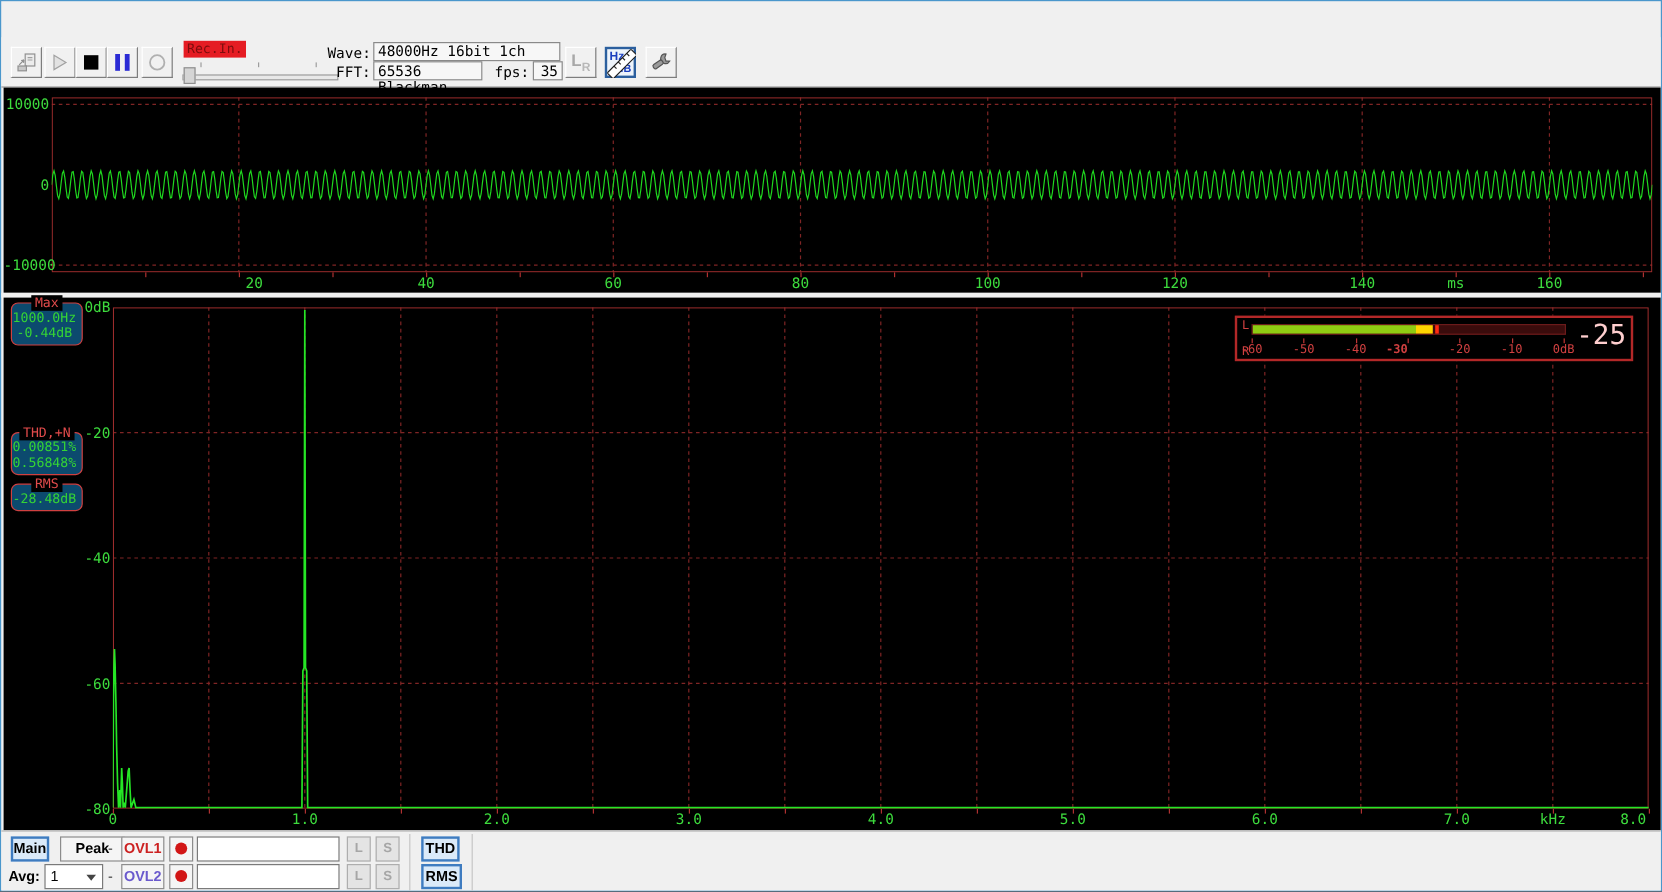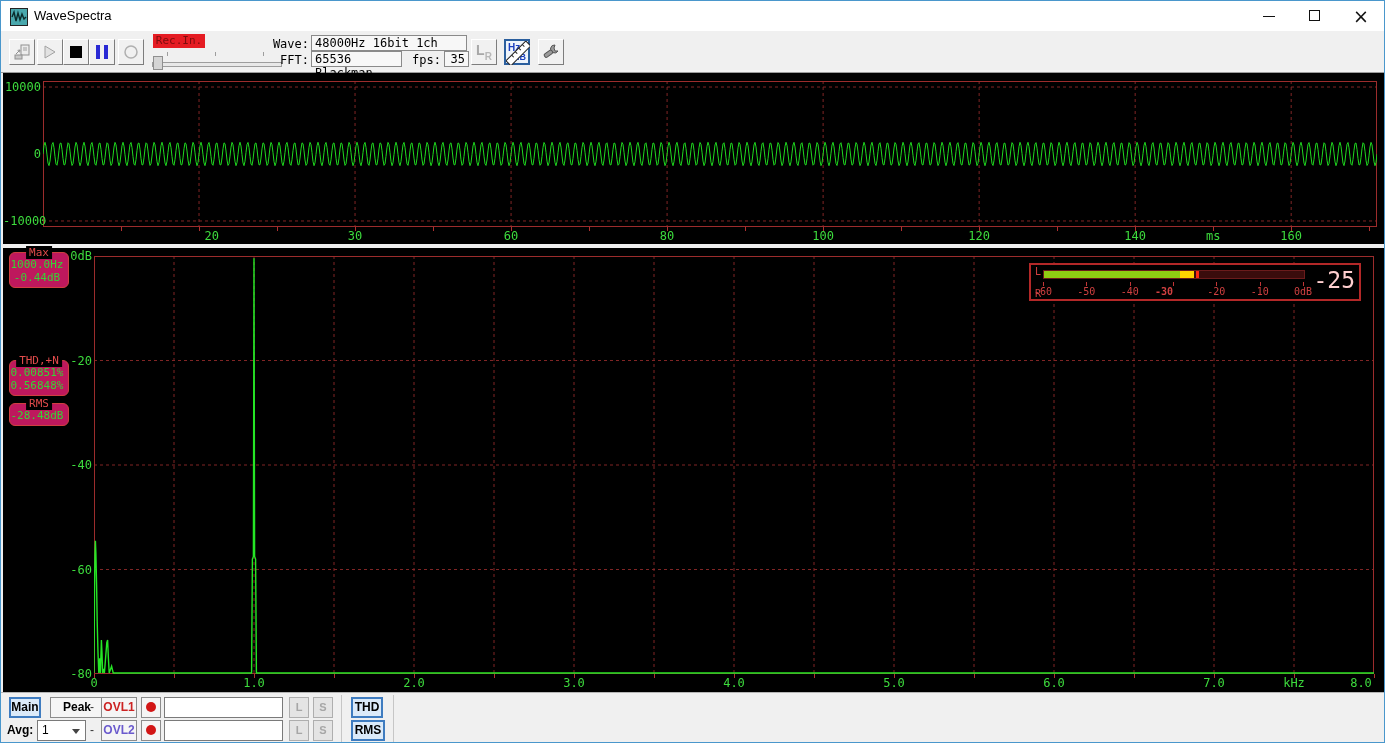--- a/index.html
+++ b/index.html
@@ -38,21 +38,21 @@
   #hz-t{position:absolute;left:2px;top:1px;font-size:10px;font-weight:bold;color:#1b3fbf;}
   #db-t{position:absolute;right:2px;bottom:1px;font-size:9px;font-weight:bold;color:#1b3fbf;}
   
   #wave-panel{position:absolute;left:2px;top:72px;width:1381px;height:171px;background:#000;}
   #spec-panel{position:absolute;left:2px;top:247px;width:1381px;height:444px;background:#000;}
   #splitter{position:absolute;left:0;top:243px;width:100%;height:4px;background:#f0f0f0;}
   .axis-label{position:absolute;font-family:"DejaVu Sans Mono",monospace;font-size:12px;color:#3ddb3d;}
   .tickmark{position:absolute;width:1px;height:4px;background:#b03030;}
   svg{position:absolute;display:block;}
   
-  .infobox{position:absolute;border:1px solid #d04040;border-radius:6px;background:#be185d;
+  .infobox{position:absolute;border:1px solid #d04040;border-radius:6px;background:#0c4a6e;
            font-family:"DejaVu Sans Mono",monospace;}
   .infobox .legend{position:absolute;top:-7px;left:50%;transform:translateX(-50%);background:#000;
            padding:0 3px;color:#e14b4b;font-size:11px;white-space:nowrap;}
   .infobox .val{color:#35d435;font-size:11px;text-align:center;padding-right:4px;line-height:13px;}
   
   #meter{position:absolute;left:1026px;top:15px;width:332px;height:38px;border:2px solid #b32828;background:#000;box-sizing:border-box;}
   #meter .ch{position:absolute;left:4px;font-family:"DejaVu Sans Mono",monospace;font-size:10px;color:#d04040;}
   #meter-track{position:absolute;left:12px;top:5px;width:262px;height:9px;background:#3a0c0c;border:1px solid #6b1b1b;box-sizing:border-box;}
   #meter-green{position:absolute;left:0;top:0;height:7px;background:#8fcc12;}
   #meter-yellow{position:absolute;top:0;height:7px;background:#ffd400;}
@@ -75,35 +75,20 @@
   #avg-select{position:absolute;left:36px;top:27px;width:49px;height:21px;background:#fff;border:1px solid #7a7a7a;box-sizing:border-box;font-size:12px;line-height:19px;padding-left:4px;}
   #avg-chevron{position:absolute;right:5px;top:8px;width:0;height:0;border-left:4px solid transparent;border-right:4px solid transparent;border-top:5px solid #444;}
   .vdiv{position:absolute;top:2px;width:1px;height:48px;background:#c6c6c6;}
   .ovl1{color:#cc2222;} .ovl2{color:#6a5acd;}
 </style>
 </head>
 <body>
 
 <div id="window">
 
-  <div id="titlebar">
-    <div id="app-icon">
-      <svg width="16" height="16" viewBox="0 0 16 16">
-        <polyline points="1,8 3,3 5,12 7,4 9,11 11,5 13,10 15,8" fill="none" stroke="#0b2b2b" stroke-width="1.4"></polyline>
-      </svg>
-    </div>
-    <span id="title-text">WaveSpectra</span>
-    <div class="wincap" id="btn-min">
-        <div id="min-glyph"></div>
-      </div>
-    <div class="wincap" id="btn-max">
-        <div id="max-glyph"></div>
-      </div>
-    <div class="wincap" id="btn-close"><span id="close-glyph">×</span></div>
-  </div>
 
   <div id="toolbar">
     <div class="tbtn" style="left:8px">
       <div class="cc">
         <svg width="18" height="18" viewBox="0 0 18 18">
           <rect x="8" y="2" width="8" height="10" fill="#ececec" stroke="#909090"></rect>
           <line x1="10" y1="5" x2="14" y2="5" stroke="#a0a0a0"></line>
           <line x1="10" y1="7" x2="14" y2="7" stroke="#a0a0a0"></line>
           <rect x="2" y="12" width="7" height="4" fill="#c9c9c9" stroke="#909090"></rect>
           <path d="M3,11 L7,7 M7,7 L4.6,7.4 M7,7 L6.6,9.4" stroke="#909090" fill="none"></path>
@@ -198,21 +183,21 @@
         <rect x="0.5" y="0.5" width="1333" height="145" fill="none" stroke="#9c2c2c"></rect>
         <polyline points="0,73.00 1,64.55 2,61.29 3,65.22 4,73.94 5,82.07 6,84.64 7,80.05 8,71.13 9,63.36 10,61.51 11,66.72 12,75.79 13,83.14 14,84.26 15,78.47 16,69.31 17,62.42 18,62.03 19,68.38 20,77.57 21,83.95 22,83.60 23,76.74 24,67.58 25,61.75 26,62.83 27,70.16 28,79.23 29,84.48 30,82.67 31,74.92 32,66.00 33,61.37 34,63.89 35,72.01 36,80.73 37,84.71 38,81.49 39,73.06 40,64.59 41,61.29 42,65.18 43,73.88 44,82.04 45,84.64 46,80.09 47,71.19 48,63.39 49,61.50 50,66.68 51,75.73 52,83.11 53,84.28 54,78.51 55,69.36 56,62.45 57,62.01 58,68.33 59,77.52 60,83.93 61,83.63 62,76.79 63,67.63 64,61.77 65,62.80 66,70.10 67,79.18 68,84.46 69,82.70 70,74.98 71,66.04 72,61.38 73,63.86 74,71.95 75,80.69 76,84.71 77,81.53 78,73.11 79,64.63 80,61.29 81,65.14 82,73.83 83,82.00 84,84.65 85,80.14 86,71.24 87,63.42 88,61.49 89,66.63 90,75.68 91,83.08 92,84.29 93,78.56 94,69.42 95,62.47 96,61.99 97,68.28 98,77.47 99,83.91 100,83.65 101,76.85 102,67.68 103,61.78 104,62.78 105,70.05 106,79.14 107,84.45 108,82.73 109,75.03 110,66.08 111,61.39 112,63.82 113,71.90 114,80.65 115,84.70 116,81.57 117,73.17 118,64.66 119,61.28 120,65.10 121,73.77 122,81.97 123,84.65 124,80.18 125,71.29 126,63.46 127,61.48 128,66.58 129,75.63 130,83.06 131,84.31 132,78.61 133,69.47 134,62.49 135,61.98 136,68.23 137,77.41 138,83.89 139,83.67 140,76.90 141,67.73 142,61.80 143,62.75 144,70.00 145,79.09 146,84.44 147,82.76 148,75.09 149,66.13 150,61.39 151,63.79 152,71.84 153,80.61 154,84.70 155,81.60 156,73.22 157,64.70 158,61.28 159,65.06 160,73.72 161,81.93 162,84.66 163,80.22 164,71.35 165,63.49 166,61.47 167,66.54 168,75.57 169,83.03 170,84.32 171,78.66 172,69.52 173,62.52 174,61.96 175,68.18 176,77.36 177,83.87 178,83.69 179,76.95 180,67.78 181,61.82 182,62.72 183,69.94 184,79.04 185,84.43 186,82.79 187,75.14 188,66.17 189,61.40 190,63.75 191,71.79 192,80.57 193,84.70 194,81.64 195,73.28 196,64.74 197,61.28 198,65.02 199,73.66 200,81.90 201,84.67 202,80.27 203,71.40 204,63.52 205,61.46 206,66.49 207,75.52 208,83.00 209,84.34 210,78.71 211,69.57 212,62.54 213,61.94 214,68.13 215,77.31 216,83.85 217,83.72 218,77.00 219,67.83 220,61.83 221,62.70 222,69.89 223,79.00 224,84.42 225,82.82 226,75.20 227,66.22 228,61.41 229,63.72 230,71.73 231,80.52 232,84.69 233,81.68 234,73.33 235,64.78 236,61.28 237,64.98 238,73.61 239,81.86 240,84.67 241,80.31 242,71.46 243,63.55 244,61.45 245,66.45 246,75.47 247,82.97 248,84.35 249,78.76 250,69.63 251,62.57 252,61.92 253,68.08 254,77.26 255,83.83 256,83.74 257,77.05 258,67.88 259,61.85 260,62.67 261,69.84 262,78.95 263,84.40 264,82.85 265,75.25 266,66.26 267,61.42 268,63.69 269,71.68 270,80.48 271,84.69 272,81.71 273,73.39 274,64.82 275,61.28 276,64.94 277,73.55 278,81.82 279,84.68 280,80.35 281,71.51 282,63.59 283,61.44 284,66.40 285,75.41 286,82.94 287,84.36 288,78.80 289,69.68 290,62.59 291,61.90 292,68.03 293,77.21 294,83.80 295,83.76 296,77.11 297,67.93 298,61.87 299,62.65 300,69.78 301,78.90 302,84.39 303,82.88 304,75.30 305,66.31 306,61.43 307,63.65 308,71.62 309,80.44 310,84.68 311,81.75 312,73.44 313,64.86 314,61.28 315,64.90 316,73.50 317,81.79 318,84.68 319,80.40 320,71.57 321,63.62 322,61.43 323,66.35 324,75.36 325,82.91 326,84.38 327,78.85 328,69.73 329,62.62 330,61.88 331,67.98 332,77.16 333,83.78 334,83.78 335,77.16 336,67.98 337,61.88 338,62.62 339,69.73 340,78.85 341,84.38 342,82.91 343,75.36 344,66.35 345,61.43 346,63.62 347,71.57 348,80.40 349,84.68 350,81.79 351,73.50 352,64.90 353,61.28 354,64.86 355,73.44 356,81.75 357,84.68 358,80.44 359,71.62 360,63.65 361,61.43 362,66.31 363,75.30 364,82.88 365,84.39 366,78.90 367,69.78 368,62.65 369,61.87 370,67.93 371,77.11 372,83.76 373,83.80 374,77.21 375,68.03 376,61.90 377,62.59 378,69.68 379,78.80 380,84.36 381,82.94 382,75.41 383,66.40 384,61.44 385,63.59 386,71.51 387,80.35 388,84.68 389,81.82 390,73.55 391,64.94 392,61.28 393,64.82 394,73.39 395,81.71 396,84.69 397,80.48 398,71.68 399,63.69 400,61.42 401,66.26 402,75.25 403,82.85 404,84.40 405,78.95 406,69.84 407,62.67 408,61.85 409,67.88 410,77.05 411,83.74 412,83.83 413,77.26 414,68.08 415,61.92 416,62.57 417,69.63 418,78.76 419,84.35 420,82.97 421,75.47 422,66.45 423,61.45 424,63.55 425,71.46 426,80.31 427,84.67 428,81.86 429,73.61 430,64.98 431,61.28 432,64.78 433,73.33 434,81.68 435,84.69 436,80.52 437,71.73 438,63.72 439,61.41 440,66.22 441,75.20 442,82.82 443,84.42 444,79.00 445,69.89 446,62.70 447,61.83 448,67.83 449,77.00 450,83.72 451,83.85 452,77.31 453,68.13 454,61.94 455,62.54 456,69.57 457,78.71 458,84.34 459,83.00 460,75.52 461,66.49 462,61.46 463,63.52 464,71.40 465,80.27 466,84.67 467,81.90 468,73.66 469,65.02 470,61.28 471,64.74 472,73.28 473,81.64 474,84.70 475,80.57 476,71.79 477,63.75 478,61.40 479,66.17 480,75.14 481,82.79 482,84.43 483,79.04 484,69.94 485,62.72 486,61.82 487,67.78 488,76.95 489,83.69 490,83.87 491,77.36 492,68.18 493,61.96 494,62.52 495,69.52 496,78.66 497,84.32 498,83.03 499,75.57 500,66.54 501,61.47 502,63.49 503,71.35 504,80.22 505,84.66 506,81.93 507,73.72 508,65.06 509,61.28 510,64.70 511,73.22 512,81.60 513,84.70 514,80.61 515,71.84 516,63.79 517,61.39 518,66.13 519,75.09 520,82.76 521,84.44 522,79.09 523,70.00 524,62.75 525,61.80 526,67.73 527,76.90 528,83.67 529,83.89 530,77.41 531,68.23 532,61.98 533,62.49 534,69.47 535,78.61 536,84.31 537,83.06 538,75.63 539,66.58 540,61.48 541,63.46 542,71.29 543,80.18 544,84.65 545,81.97 546,73.77 547,65.10 548,61.28 549,64.66 550,73.17 551,81.57 552,84.70 553,80.65 554,71.90 555,63.82 556,61.39 557,66.08 558,75.03 559,82.73 560,84.45 561,79.14 562,70.05 563,62.78 564,61.78 565,67.68 566,76.85 567,83.65 568,83.91 569,77.47 570,68.28 571,61.99 572,62.47 573,69.42 574,78.56 575,84.29 576,83.08 577,75.68 578,66.63 579,61.49 580,63.42 581,71.24 582,80.14 583,84.65 584,82.00 585,73.83 586,65.14 587,61.29 588,64.63 589,73.11 590,81.53 591,84.71 592,80.69 593,71.95 594,63.86 595,61.38 596,66.04 597,74.98 598,82.70 599,84.46 600,79.18 601,70.10 602,62.80 603,61.77 604,67.63 605,76.79 606,83.63 607,83.93 608,77.52 609,68.33 610,62.01 611,62.45 612,69.36 613,78.51 614,84.28 615,83.11 616,75.73 617,66.68 618,61.50 619,63.39 620,71.19 621,80.09 622,84.64 623,82.04 624,73.88 625,65.18 626,61.29 627,64.59 628,73.06 629,81.49 630,84.71 631,80.73 632,72.01 633,63.89 634,61.37 635,66.00 636,74.92 637,82.67 638,84.48 639,79.23 640,70.16 641,62.83 642,61.75 643,67.58 644,76.74 645,83.60 646,83.95 647,77.57 648,68.38 649,62.03 650,62.42 651,69.31 652,78.47 653,84.26 654,83.14 655,75.79 656,66.72 657,61.51 658,63.36 659,71.13 660,80.05 661,84.64 662,82.07 663,73.94 664,65.22 665,61.29 666,64.55 667,73.00 668,81.45 669,84.71 670,80.78 671,72.06 672,63.93 673,61.36 674,65.95 675,74.87 676,82.64 677,84.49 678,79.28 679,70.21 680,62.86 681,61.74 682,67.53 683,76.69 684,83.58 685,83.97 686,77.62 687,68.43 688,62.05 689,62.40 690,69.26 691,78.42 692,84.25 693,83.17 694,75.84 695,66.77 696,61.52 697,63.33 698,71.08 699,80.00 700,84.63 701,82.11 702,73.99 703,65.27 704,61.29 705,64.51 706,72.94 707,81.41 708,84.71 709,80.82 710,72.12 711,63.96 712,61.36 713,65.91 714,74.81 715,82.61 716,84.50 717,79.32 718,70.27 719,62.89 720,61.72 721,67.49 722,76.64 723,83.55 724,83.99 725,77.67 726,68.48 727,62.07 728,62.37 729,69.21 730,78.37 731,84.23 732,83.20 733,75.90 734,66.82 735,61.54 736,63.30 737,71.02 738,79.96 739,84.62 740,82.14 741,74.05 742,65.31 743,61.29 744,64.47 745,72.89 746,81.37 747,84.71 748,80.86 749,72.17 750,64.00 751,61.35 752,65.86 753,74.76 754,82.58 755,84.51 756,79.37 757,70.32 758,62.92 759,61.71 760,67.44 761,76.58 762,83.53 763,84.01 764,77.72 765,68.53 766,62.09 767,62.35 768,69.15 769,78.32 770,84.22 771,83.22 772,75.95 773,66.86 774,61.55 775,63.27 776,70.97 777,79.92 778,84.61 779,82.18 780,74.10 781,65.35 782,61.30 783,64.43 784,72.83 785,81.34 786,84.72 787,80.90 788,72.23 789,64.03 790,61.35 791,65.82 792,74.71 793,82.54 794,84.52 795,79.42 796,70.37 797,62.94 798,61.69 799,67.39 800,76.53 801,83.51 802,84.02 803,77.77 804,68.59 805,62.11 806,62.33 807,69.10 808,78.27 809,84.20 810,83.25 811,76.00 812,66.91 813,61.56 814,63.24 815,70.91 816,79.87 817,84.61 818,82.21 819,74.16 820,65.39 821,61.30 822,64.40 823,72.78 824,81.30 825,84.72 826,80.94 827,72.28 828,64.07 829,61.34 830,65.78 831,74.65 832,82.51 833,84.53 834,79.46 835,70.43 836,62.97 837,61.68 838,67.34 839,76.48 840,83.48 841,84.04 842,77.82 843,68.64 844,62.13 845,62.31 846,69.05 847,78.22 848,84.18 849,83.28 850,76.06 851,66.96 852,61.57 853,63.21 854,70.86 855,79.83 856,84.60 857,82.25 858,74.21 859,65.43 860,61.30 861,64.36 862,72.72 863,81.26 864,84.72 865,80.98 866,72.34 867,64.10 868,61.33 869,65.73 870,74.60 871,82.48 872,84.54 873,79.51 874,70.48 875,63.00 876,61.66 877,67.29 878,76.43 879,83.46 880,84.06 881,77.87 882,68.69 883,62.15 884,62.28 885,69.00 886,78.17 887,84.17 888,83.30 889,76.11 890,67.00 891,61.58 892,63.18 893,70.80 894,79.78 895,84.59 896,82.28 897,74.27 898,65.48 899,61.31 900,64.32 901,72.67 902,81.22 903,84.72 904,81.02 905,72.39 906,64.14 907,61.33 908,65.69 909,74.54 910,82.45 911,84.55 912,79.55 913,70.53 914,63.03 915,61.65 916,67.24 917,76.37 918,83.43 919,84.08 920,77.92 921,68.74 922,62.17 923,62.26 924,68.95 925,78.12 926,84.15 927,83.33 928,76.16 929,67.05 930,61.60 931,63.15 932,70.75 933,79.74 934,84.58 935,82.31 936,74.32 937,65.52 938,61.31 939,64.29 940,72.61 941,81.18 942,84.72 943,81.06 944,72.45 945,64.18 946,61.32 947,65.65 948,74.49 949,82.41 950,84.56 951,79.60 952,70.59 953,63.06 954,61.64 955,67.20 956,76.32 957,83.41 958,84.10 959,77.97 960,68.79 961,62.20 962,62.24 963,68.89 964,78.07 965,84.13 966,83.35 967,76.22 968,67.10 969,61.61 970,63.12 971,70.70 972,79.69 973,84.57 974,82.35 975,74.38 976,65.56 977,61.32 978,64.25 979,72.56 980,81.14 981,84.72 982,81.10 983,72.50 984,64.21 985,61.32 986,65.60 987,74.43 988,82.38 989,84.57 990,79.65 991,70.64 992,63.09 993,61.62 994,67.15 995,76.27 996,83.38 997,84.12 998,78.02 999,68.84 1000,62.22 1001,62.22 1002,68.84 1003,78.02 1004,84.12 1005,83.38 1006,76.27 1007,67.15 1008,61.62 1009,63.09 1010,70.64 1011,79.65 1012,84.57 1013,82.38 1014,74.43 1015,65.60 1016,61.32 1017,64.21 1018,72.50 1019,81.10 1020,84.72 1021,81.14 1022,72.56 1023,64.25 1024,61.32 1025,65.56 1026,74.38 1027,82.35 1028,84.57 1029,79.69 1030,70.70 1031,63.12 1032,61.61 1033,67.10 1034,76.22 1035,83.35 1036,84.13 1037,78.07 1038,68.89 1039,62.24 1040,62.20 1041,68.79 1042,77.97 1043,84.10 1044,83.41 1045,76.32 1046,67.20 1047,61.64 1048,63.06 1049,70.59 1050,79.60 1051,84.56 1052,82.41 1053,74.49 1054,65.65 1055,61.32 1056,64.18 1057,72.45 1058,81.06 1059,84.72 1060,81.18 1061,72.61 1062,64.29 1063,61.31 1064,65.52 1065,74.32 1066,82.31 1067,84.58 1068,79.74 1069,70.75 1070,63.15 1071,61.60 1072,67.05 1073,76.16 1074,83.33 1075,84.15 1076,78.12 1077,68.95 1078,62.26 1079,62.17 1080,68.74 1081,77.92 1082,84.08 1083,83.43 1084,76.37 1085,67.24 1086,61.65 1087,63.03 1088,70.53 1089,79.55 1090,84.55 1091,82.45 1092,74.54 1093,65.69 1094,61.33 1095,64.14 1096,72.39 1097,81.02 1098,84.72 1099,81.22 1100,72.67 1101,64.32 1102,61.31 1103,65.48 1104,74.27 1105,82.28 1106,84.59 1107,79.78 1108,70.80 1109,63.18 1110,61.58 1111,67.00 1112,76.11 1113,83.30 1114,84.17 1115,78.17 1116,69.00 1117,62.28 1118,62.15 1119,68.69 1120,77.87 1121,84.06 1122,83.46 1123,76.43 1124,67.29 1125,61.66 1126,63.00 1127,70.48 1128,79.51 1129,84.54 1130,82.48 1131,74.60 1132,65.73 1133,61.33 1134,64.10 1135,72.34 1136,80.98 1137,84.72 1138,81.26 1139,72.72 1140,64.36 1141,61.30 1142,65.43 1143,74.21 1144,82.25 1145,84.60 1146,79.83 1147,70.86 1148,63.21 1149,61.57 1150,66.96 1151,76.06 1152,83.28 1153,84.18 1154,78.22 1155,69.05 1156,62.31 1157,62.13 1158,68.64 1159,77.82 1160,84.04 1161,83.48 1162,76.48 1163,67.34 1164,61.68 1165,62.97 1166,70.43 1167,79.46 1168,84.53 1169,82.51 1170,74.65 1171,65.78 1172,61.34 1173,64.07 1174,72.28 1175,80.94 1176,84.72 1177,81.30 1178,72.78 1179,64.40 1180,61.30 1181,65.39 1182,74.16 1183,82.21 1184,84.61 1185,79.87 1186,70.91 1187,63.24 1188,61.56 1189,66.91 1190,76.00 1191,83.25 1192,84.20 1193,78.27 1194,69.10 1195,62.33 1196,62.11 1197,68.59 1198,77.77 1199,84.02 1200,83.51 1201,76.53 1202,67.39 1203,61.69 1204,62.94 1205,70.37 1206,79.42 1207,84.52 1208,82.54 1209,74.71 1210,65.82 1211,61.35 1212,64.03 1213,72.23 1214,80.90 1215,84.72 1216,81.34 1217,72.83 1218,64.43 1219,61.30 1220,65.35 1221,74.10 1222,82.18 1223,84.61 1224,79.92 1225,70.97 1226,63.27 1227,61.55 1228,66.86 1229,75.95 1230,83.22 1231,84.22 1232,78.32 1233,69.15 1234,62.35 1235,62.09 1236,68.53 1237,77.72 1238,84.01 1239,83.53 1240,76.58 1241,67.44 1242,61.71 1243,62.92 1244,70.32 1245,79.37 1246,84.51 1247,82.58 1248,74.76 1249,65.86 1250,61.35 1251,64.00 1252,72.17 1253,80.86 1254,84.71 1255,81.37 1256,72.89 1257,64.47 1258,61.29 1259,65.31 1260,74.05 1261,82.14 1262,84.62 1263,79.96 1264,71.02 1265,63.30 1266,61.54 1267,66.82 1268,75.90 1269,83.20 1270,84.23 1271,78.37 1272,69.21 1273,62.37 1274,62.07 1275,68.48 1276,77.67 1277,83.99 1278,83.55 1279,76.64 1280,67.49 1281,61.72 1282,62.89 1283,70.27 1284,79.32 1285,84.50 1286,82.61 1287,74.81 1288,65.91 1289,61.36 1290,63.96 1291,72.12 1292,80.82 1293,84.71 1294,81.41 1295,72.94 1296,64.51 1297,61.29 1298,65.27 1299,73.99 1300,82.11 1301,84.63 1302,80.00 1303,71.08 1304,63.33 1305,61.52 1306,66.77 1307,75.84 1308,83.17 1309,84.25 1310,78.42 1311,69.26 1312,62.40 1313,62.05 1314,68.43 1315,77.62 1316,83.97 1317,83.58 1318,76.69 1319,67.53 1320,61.74 1321,62.86 1322,70.21 1323,79.28 1324,84.49 1325,82.64 1326,74.87 1327,65.95 1328,61.36 1329,63.93 1330,72.06 1331,80.78 1332,84.71 1333,81.45 1334,73.00" fill="none" stroke="#1fd81f" stroke-width="1"></polyline>
       </svg>
     <div id="wave-ylabels">
         <div class="axis-label" style="left: 0px; top: 7.02752px; width: 38px; text-align: right;">10000</div>
         <div class="axis-label" style="left: 0px; top: 74px; width: 38px; text-align: right;">0</div>
         <div class="axis-label" style="left: 0px; top: 140.972px; width: 38px; text-align: right;">-10000</div>
       </div>
     <div id="wave-xlabels">
         <div class="axis-label" style="left: 176.023px; top: 156px; width: 40px; text-align: right;">20</div>
-        <div class="axis-label" style="left: 332.047px; top: 156px; width: 40px; text-align: center;">30</div>
+        <div class="axis-label" style="left: 332.047px; top: 156px; width: 40px; text-align: center;">40</div>
         <div class="axis-label" style="left: 488.07px; top: 156px; width: 40px; text-align: center;">60</div>
         <div class="axis-label" style="left: 644.094px; top: 156px; width: 40px; text-align: center;">80</div>
         <div class="axis-label" style="left: 800.117px; top: 156px; width: 40px; text-align: center;">100</div>
         <div class="axis-label" style="left: 956.14px; top: 156px; width: 40px; text-align: center;">120</div>
         <div class="axis-label" style="left: 1112.16px; top: 156px; width: 40px; text-align: center;">140</div>
         <div class="axis-label" style="left: 1268.19px; top: 156px; width: 40px; text-align: center;">160</div>
         <div class="axis-label" style="left: 1190.18px; top: 156px; width: 40px; text-align: center;">ms</div>
       </div>
   <div class="tickmark" style="left: 118.012px; top: 154px;"></div>
       <div class="tickmark" style="left: 196.023px; top: 154px;"></div>

